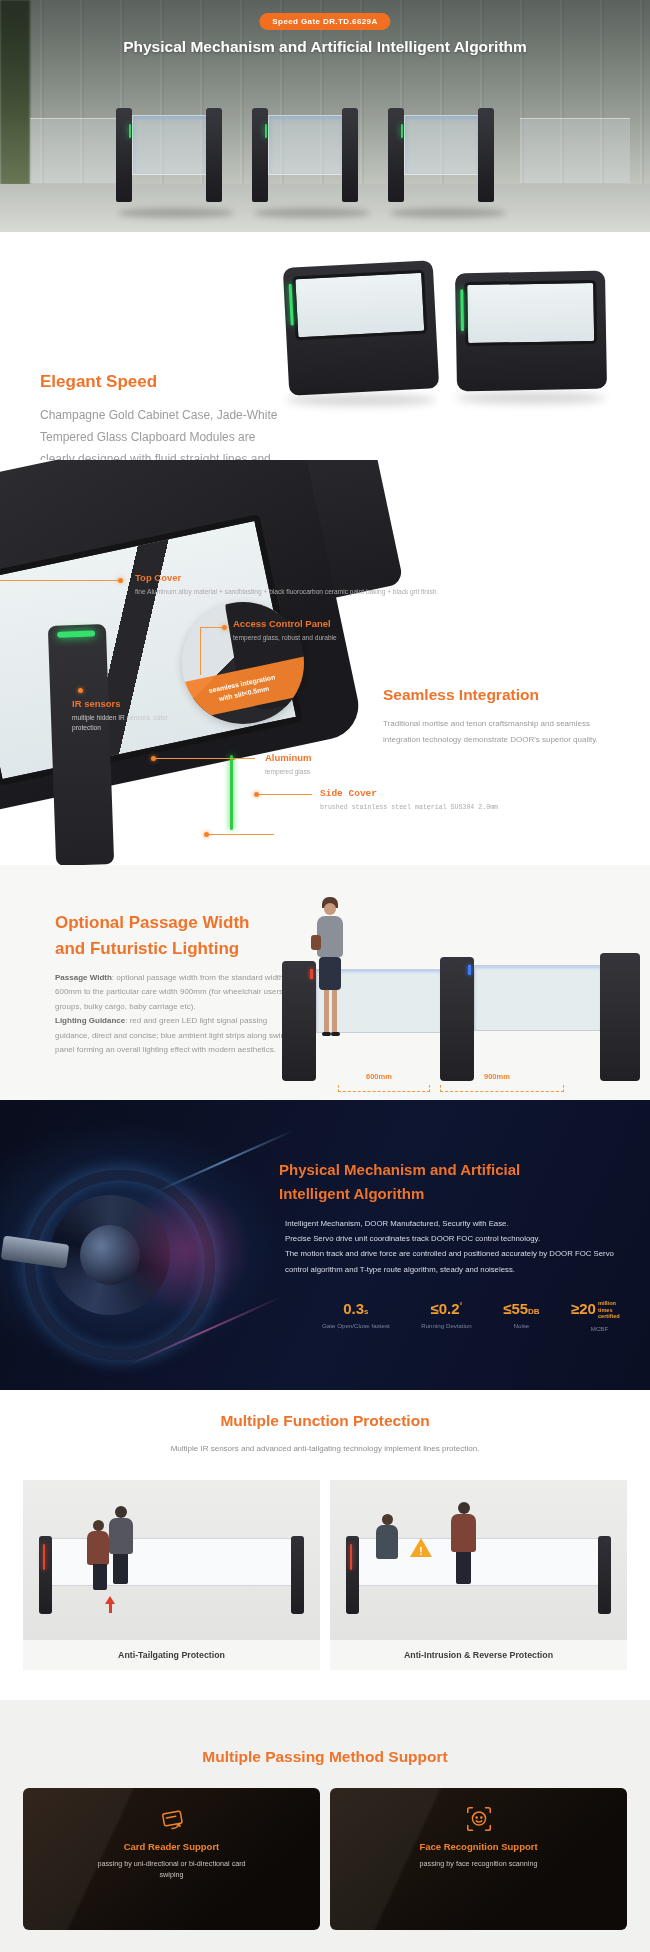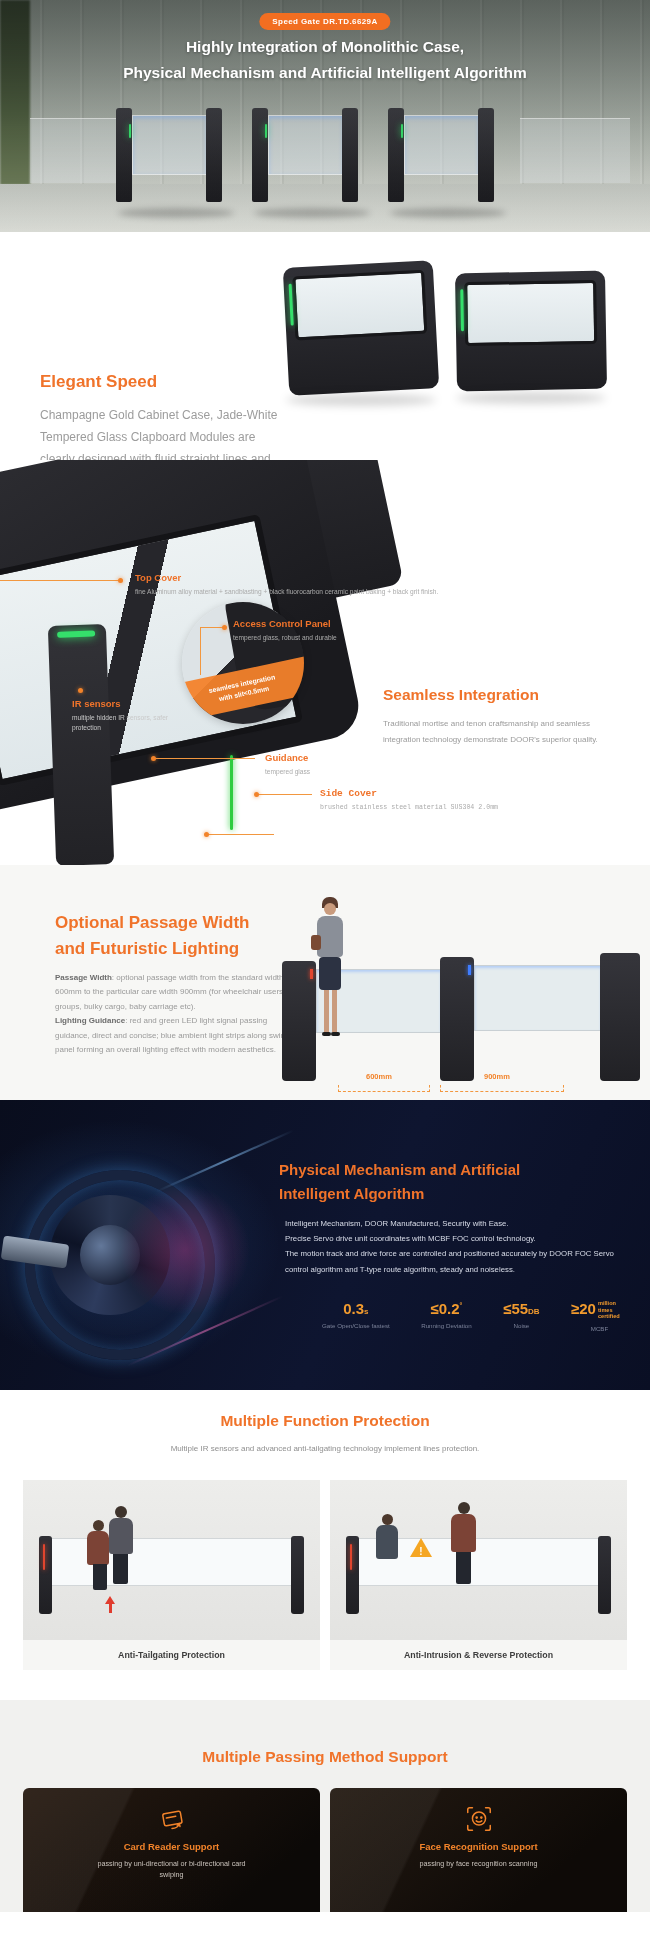--- a/index.html
+++ b/index.html
@@ -129,21 +129,21 @@
   .fb{position:absolute;border-radius:7px 7px 3px 3px;}
   .fl{position:absolute;background:#23262e;border-radius:0 0 2px 2px;}
   .warn{position:absolute;width:22px;height:19px;background:#F5A623;
     clip-path:polygon(50% 0,100% 100%,0 100%);display:flex;align-items:flex-end;
     justify-content:center;color:#fff;font-size:10px;font-weight:bold;}
   .red-arrow{position:absolute;width:0;height:0;border-left:5px solid transparent;
     border-right:5px solid transparent;border-bottom:8px solid #e03c2e;}
   .red-arrow-tail{position:absolute;width:3px;height:9px;background:#e03c2e;}
 
   
-  .sec-passing{top:1700px;height:212px;background:#F1F1EF;}
+  .sec-passing{top:1700px;height:252px;background:#F1F1EF;}
   .pass-title{position:absolute;left:0;width:100%;top:48px;text-align:center;font-size:15.5px;}
   .dcards{position:absolute;left:23px;top:88px;width:604px;display:flex;gap:10px;}
   .dcard{flex:1;height:142px;border-radius:6px;overflow:hidden;position:relative;
     display:flex;flex-direction:column;align-items:center;text-align:center;}
   .dcard.c1{background:radial-gradient(120px 90px at 30% 80%,#31211507,transparent),linear-gradient(140deg,#271a11,#0c0907 75%);}
   .dcard.c2{background:linear-gradient(140deg,#2b1c10,#120c07 70%);}
   .dcard.c3{background:linear-gradient(140deg,#241a12,#0e0a07 70%);}
   .dcard-sheen{position:absolute;inset:0;background:linear-gradient(115deg,rgba(255,255,255,.05) 0 30%,transparent 31%);}
   .dicon{margin-top:16px;}
   .dtitle{color:#F2832A;font-size:9.5px;font-weight:bold;margin-top:7px;position:relative;}
@@ -180,21 +180,20 @@
       <div class="lane-shadow"></div>
       <div class="ped"></div>
       <div class="lane-glass"></div>
       <div class="led"></div>
       <div class="ped r"></div>
     </div>
 
     <div class="hero-shade"></div>
     <div class="hero-badge">Speed Gate DR.TD.6629A</div>
     <div class="hero-title">
-      <div>Highly Integration of Monolithic Case,</div>
       <div>Physical Mechanism and Artificial Intelligent Algorithm</div>
     </div>
   </section>
 
   <section class="sec-elegant">
     <h2 class="h-orange elegant-title" style="margin:0;">Elegant Speed</h2>
     <p class="elegant-body" style="margin:0;">Champagne Gold Cabinet Case, Jade-White Tempered Glass Clapboard Modules are clearly designed with fluid straight lines and geometrical corner radii. Two swing panels are symmetrical and appears slim and weightless.</p>
 
     <div class="cab" style="left:286px;top:32px;width:150px;height:128px;transform:rotate(-3deg);">
       <div class="cab-glass"></div>
@@ -243,21 +242,21 @@
 
     <div class="odot" style="left:78px;top:228px;"></div>
     <div style="position:absolute;left:72px;top:238px;width:118px;">
       <div class="dlabel-t">IR sensors</div>
       <div class="dlabel-d" style="color:#c9c9c9;">multiple hidden IR sensors, safer protection</div>
     </div>
 
     <div class="oline" style="left:155px;top:298px;width:100px;"></div>
     <div class="odot" style="left:151px;top:296px;"></div>
     <div style="position:absolute;left:265px;top:292px;">
-      <div class="dlabel-t">Guidance</div>
+      <div class="dlabel-t">Aluminum</div>
       <div class="dlabel-d">tempered glass</div>
     </div>
 
     <div class="oline" style="left:258px;top:334px;width:54px;"></div>
     <div class="odot" style="left:254px;top:332px;"></div>
     <div style="position:absolute;left:320px;top:328px;font-family:Liberation Mono, monospace;">
       <div class="dlabel-t">Side Cover</div>
       <div class="dlabel-d">brushed stainless steel material SUS304 2.0mm</div>
     </div>
 
@@ -317,21 +316,21 @@
     <div class="glow" style="left:120px;top:85px;width:130px;height:130px;background:radial-gradient(closest-side,rgba(255,70,160,.30),transparent);"></div>
     <div style="position:absolute;left:150px;top:60px;width:150px;height:2px;background:linear-gradient(90deg,transparent,rgba(140,200,255,.6),transparent);transform:rotate(-24deg);"></div>
     <div style="position:absolute;left:120px;top:230px;width:170px;height:2px;background:linear-gradient(90deg,transparent,rgba(255,120,200,.5),transparent);transform:rotate(-24deg);"></div>
 
     <div class="mech-title">
       <div>Physical Mechanism and Artificial</div>
       <div>Intelligent Algorithm</div>
     </div>
     <div class="mech-body">
       <p>Intelligent Mechanism, DOOR Manufactured, Security with Ease.</p>
-      <p>Precise Servo drive unit coordinates with MCBF FOC control technology.</p>
+      <p>Precise Servo drive unit coordinates track DOOR FOC control technology.</p>
       <p>The motion track and drive force are controlled and positioned accurately by DOOR FOC Servo control algorithm and T-type route algorithm, steady and noiseless.</p>
     </div>
 
     <div class="stats">
       <div class="stat">
         <div class="stat-v"><span>0.3</span><span class="stat-u">s</span></div>
         <div class="stat-l">Gate Open/Close fastest</div>
       </div>
       <div class="stat">
         <div class="stat-v"><span>≤0.2</span><span class="stat-u sup">°</span></div>

